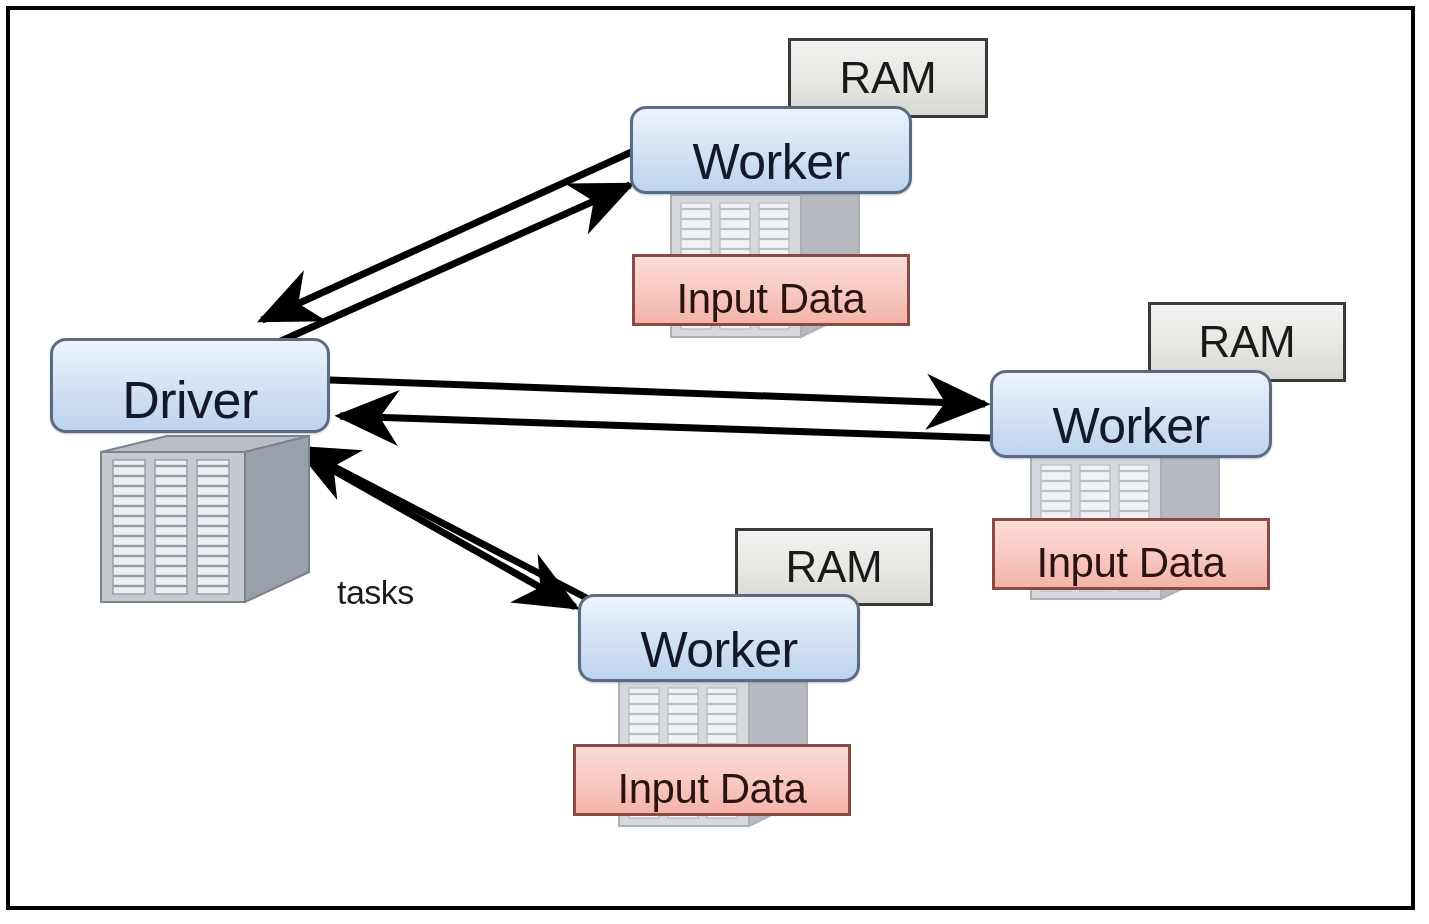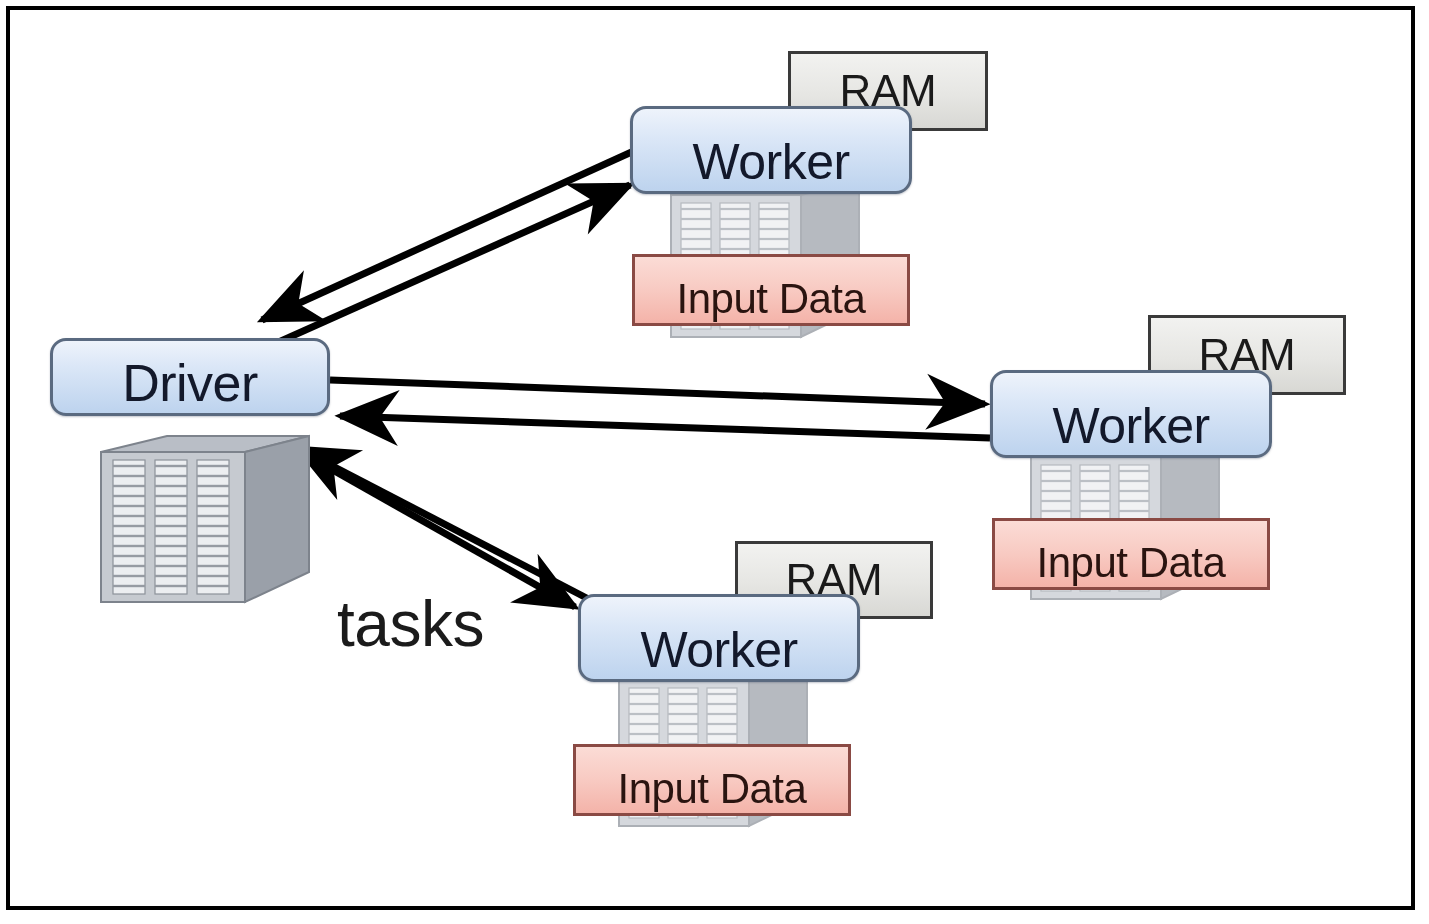--- a/index.html
+++ b/index.html
@@ -66,21 +66,20 @@
   .ram-box {
     position: absolute;
     box-sizing: border-box;
     border: 3px solid #3a3a3a;
     background: linear-gradient(to bottom, #f2f2f0 0%, #e6e6e3 55%, #d8d8d4 100%);
     display: flex;
     align-items: center;
     justify-content: center;
     color: #1a1a1a;
     letter-spacing: -0.3px;
-    margin-top: 13px;
   }
 
   
   .data-box {
     position: absolute;
     box-sizing: border-box;
     border: 3px solid #8a4a44;
     background: linear-gradient(to bottom, #fbdcd6 0%, #f8cac2 50%, #f4b3a9 100%);
     display: flex;
     align-items: flex-end;
@@ -188,21 +187,21 @@
           <line x1="18" y1="146" x2="50" y2="146"></line> 
             <line x1="60" y1="146" x2="92" y2="146"></line> 
             <line x1="102" y1="146" x2="134" y2="146"></line>
           <line x1="18" y1="156" x2="50" y2="156"></line> 
             <line x1="60" y1="156" x2="92" y2="156"></line> 
             <line x1="102" y1="156" x2="134" y2="156"></line>
         </g>
       </svg>
     </div>
 
-    <div class="blue-box" style="left:50px; top:338px; width:280px; height:78px; font-size:52px;">
+    <div class="blue-box" style="left:50px; top:338px; width:280px; height:95px; font-size:52px;">
       <span>Driver</span>
     </div>
   </div>
 
   <div class="node-group" style="left:0px; top:0px; width:0px; height:0px;">
 
     <div class="tower" style="left:665px; top:175px; width:200px; height:170px; opacity:0.72;">
       <svg width="200" height="170" viewBox="0 0 200 170" xmlns="http://www.w3.org/2000/svg">
         <polygon points="6,20 136,20 194,6 64,6" fill="#b9bec6" stroke="#8d929a" stroke-width="2"></polygon>
         <polygon points="136,20 194,6 194,134 136,162" fill="#9aa0a9" stroke="#8d929a" stroke-width="2"></polygon>
@@ -395,16 +394,16 @@
     <div class="blue-box" style="left:578px; top:594px; width:282px; height:88px; font-size:50px;">
       <span>Worker</span>
     </div>
 
     <div class="data-box" style="left:573px; top:744px; width:278px; height:72px; font-size:42px;">
       <span>Input Data</span>
     </div>
   </div>
 
 
-  <div class="edge-label" style="left:337px; top:573px; font-size:64px;margin-top:14px;">tasks</div>
+  <div class="edge-label" style="left:337px; top:573px; font-size:34px;">tasks</div>
 
   <div id="frame"></div>
 </div>
 
 </body></html>

